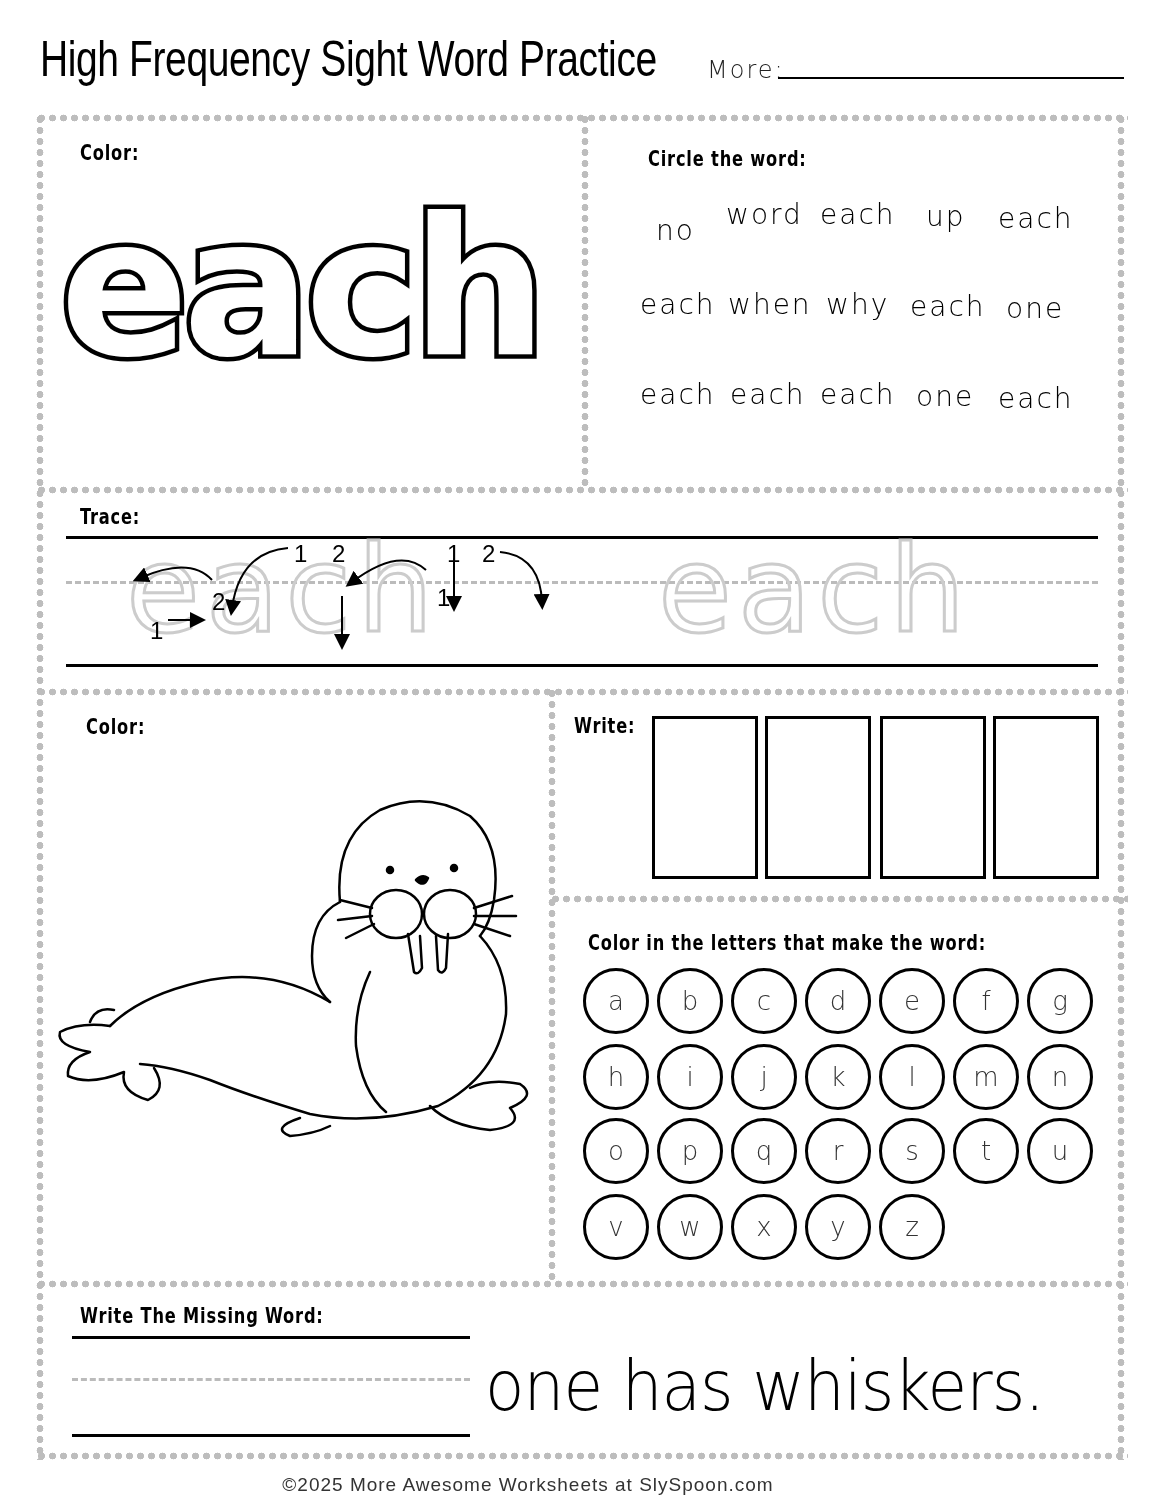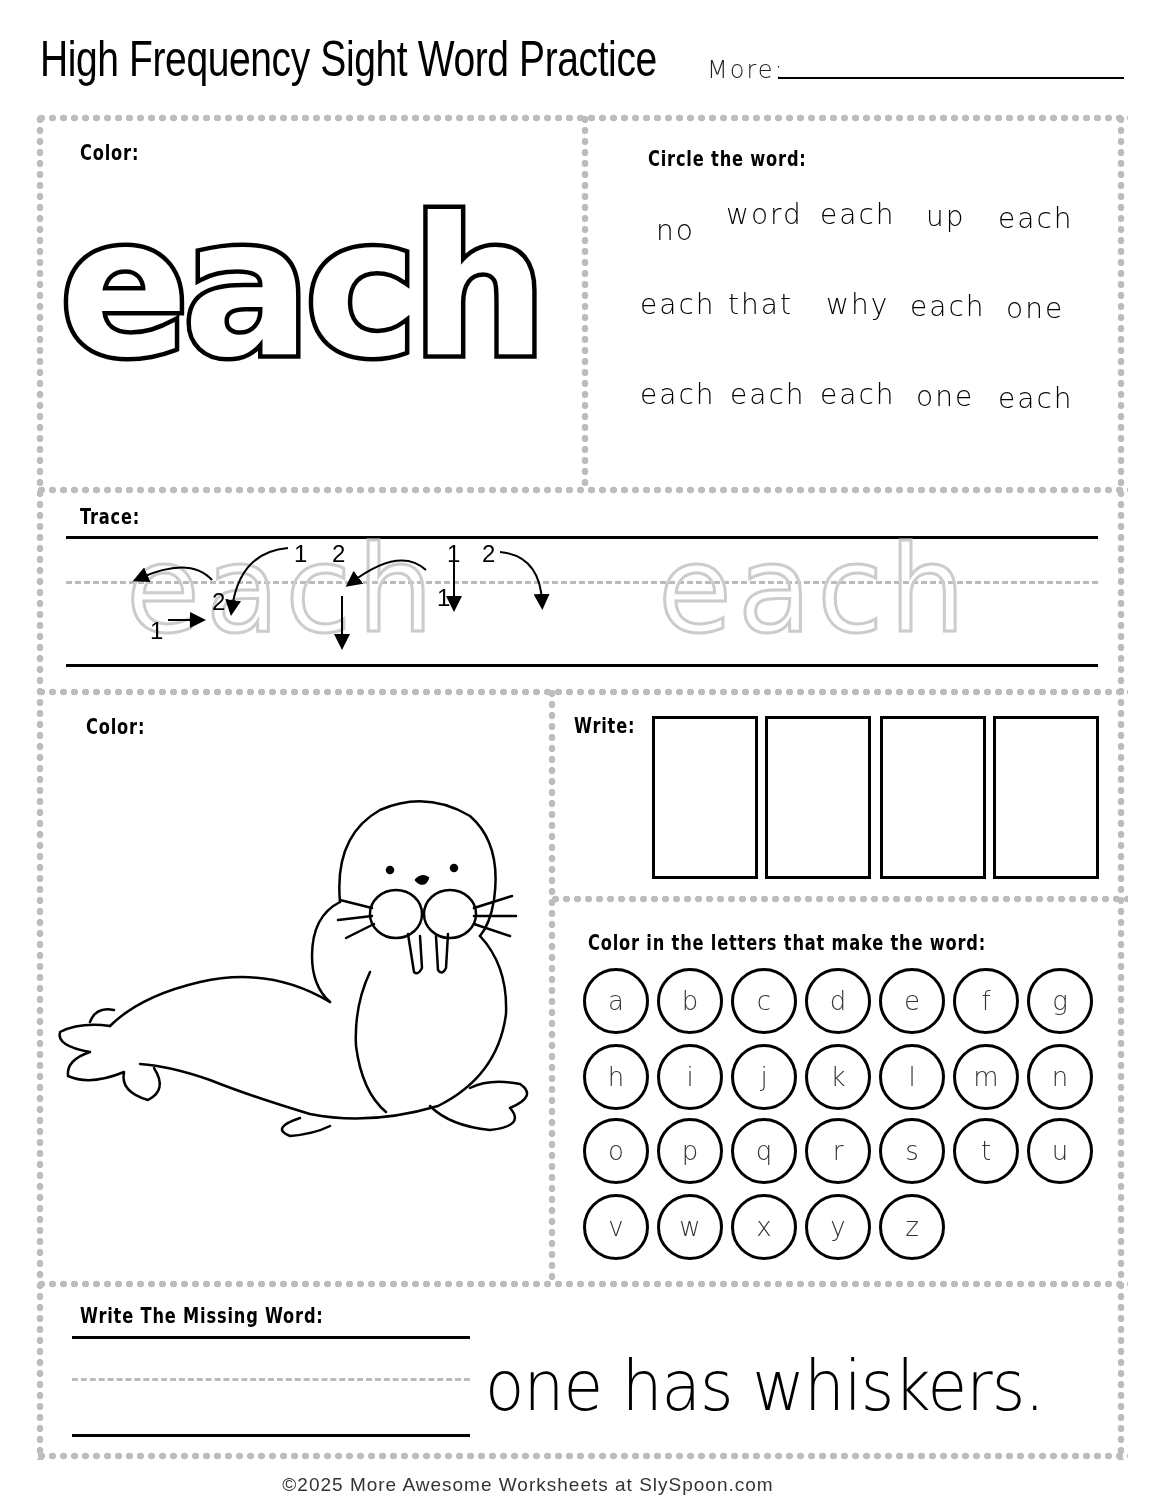--- a/index.html
+++ b/index.html
@@ -44,21 +44,21 @@
 <div class="abs bubble" style="left:60px; top:178px;">each</div>
 
 <div class="abs label" style="left:648px; top:146px;">Circle the word:</div>
 <div class="abs" style="left:640px; top:198px;">
   <span class="abs cw" style="left:16px; top:16px;">no</span>
   <span class="abs cw" style="left:86px; top:0;">word</span>
   <span class="abs cw" style="left:180px; top:0;">each</span>
   <span class="abs cw" style="left:286px; top:2px;">up</span>
   <span class="abs cw" style="left:358px; top:4px;">each</span>
   <span class="abs cw" style="left:0; top:90px;">each</span>
-  <span class="abs cw" style="left:88px; top:90px;">that</span>
+  <span class="abs cw" style="left:88px; top:90px;">when</span>
   <span class="abs cw" style="left:186px; top:90px;">why</span>
   <span class="abs cw" style="left:270px; top:92px;">each</span>
   <span class="abs cw" style="left:366px; top:94px;">one</span>
   <span class="abs cw" style="left:0; top:180px;">each</span>
   <span class="abs cw" style="left:90px; top:180px;">each</span>
   <span class="abs cw" style="left:180px; top:180px;">each</span>
   <span class="abs cw" style="left:276px; top:182px;">one</span>
   <span class="abs cw" style="left:358px; top:184px;">each</span>
 </div>
 

